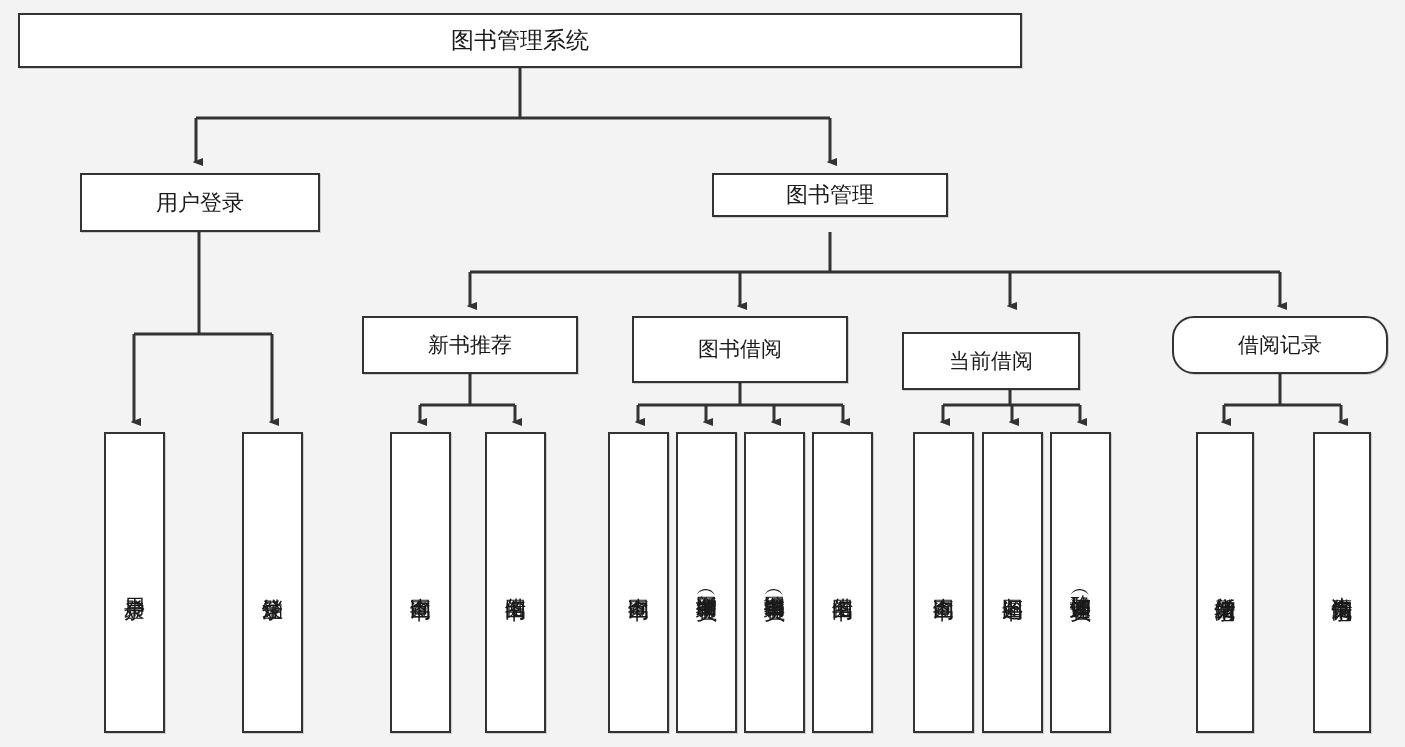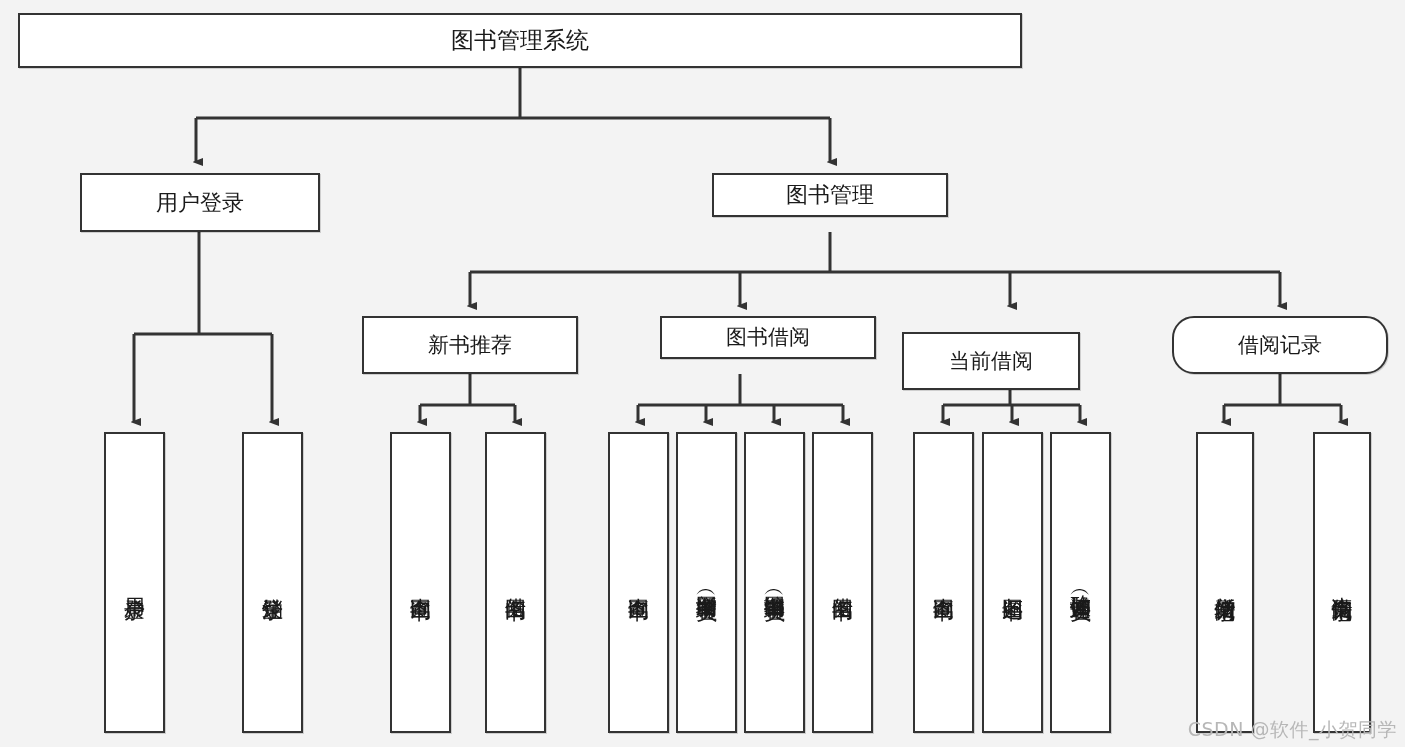--- a/index.html
+++ b/index.html
@@ -135,21 +135,21 @@
   <div class="node level1" style="left:80px; top:173px; width:240px; height:59px;">
     <span class="node-label">用户登录</span>
   </div>
   <div class="node level1" style="left:712px; top:173px; width:236px; height:44px;">
     <span class="node-label">图书管理</span>
   </div>
 
   <div class="node level2" style="left:362px; top:316px; width:216px; height:58px;">
     <span class="node-label">新书推荐</span>
   </div>
-  <div class="node level2" style="left:660px; top:316px; width:216px; height:43px;">
+  <div class="node level2" style="left:632px; top:316px; width:216px; height:67px;">
     <span class="node-label">图书借阅</span>
   </div>
   <div class="node level2" style="left:902px; top:332px; width:178px; height:58px;">
     <span class="node-label">当前借阅</span>
   </div>
   <div class="node level2" style="left:1172px; top:316px; width:216px; height:58px;border-radius:22px;">
     <span class="node-label">借阅记录</span>
   </div>
 
   <div class="node leaf" style="left:104px; top:432px; width:61px; height:301px;">
@@ -189,15 +189,14 @@
     <span class="node-label">确认归还（管理员）</span>
   </div>
 
   <div class="node leaf" style="left:1196px; top:432px; width:58px; height:301px;">
     <span class="node-label">新增借阅记录</span>
   </div>
   <div class="node leaf" style="left:1313px; top:432px; width:58px; height:301px;">
     <span class="node-label">查询借阅记录</span>
   </div>
 
-  <div class="watermark">CSDN @软件_小贺同学</div>
 
 </div>
 
 </body></html>

